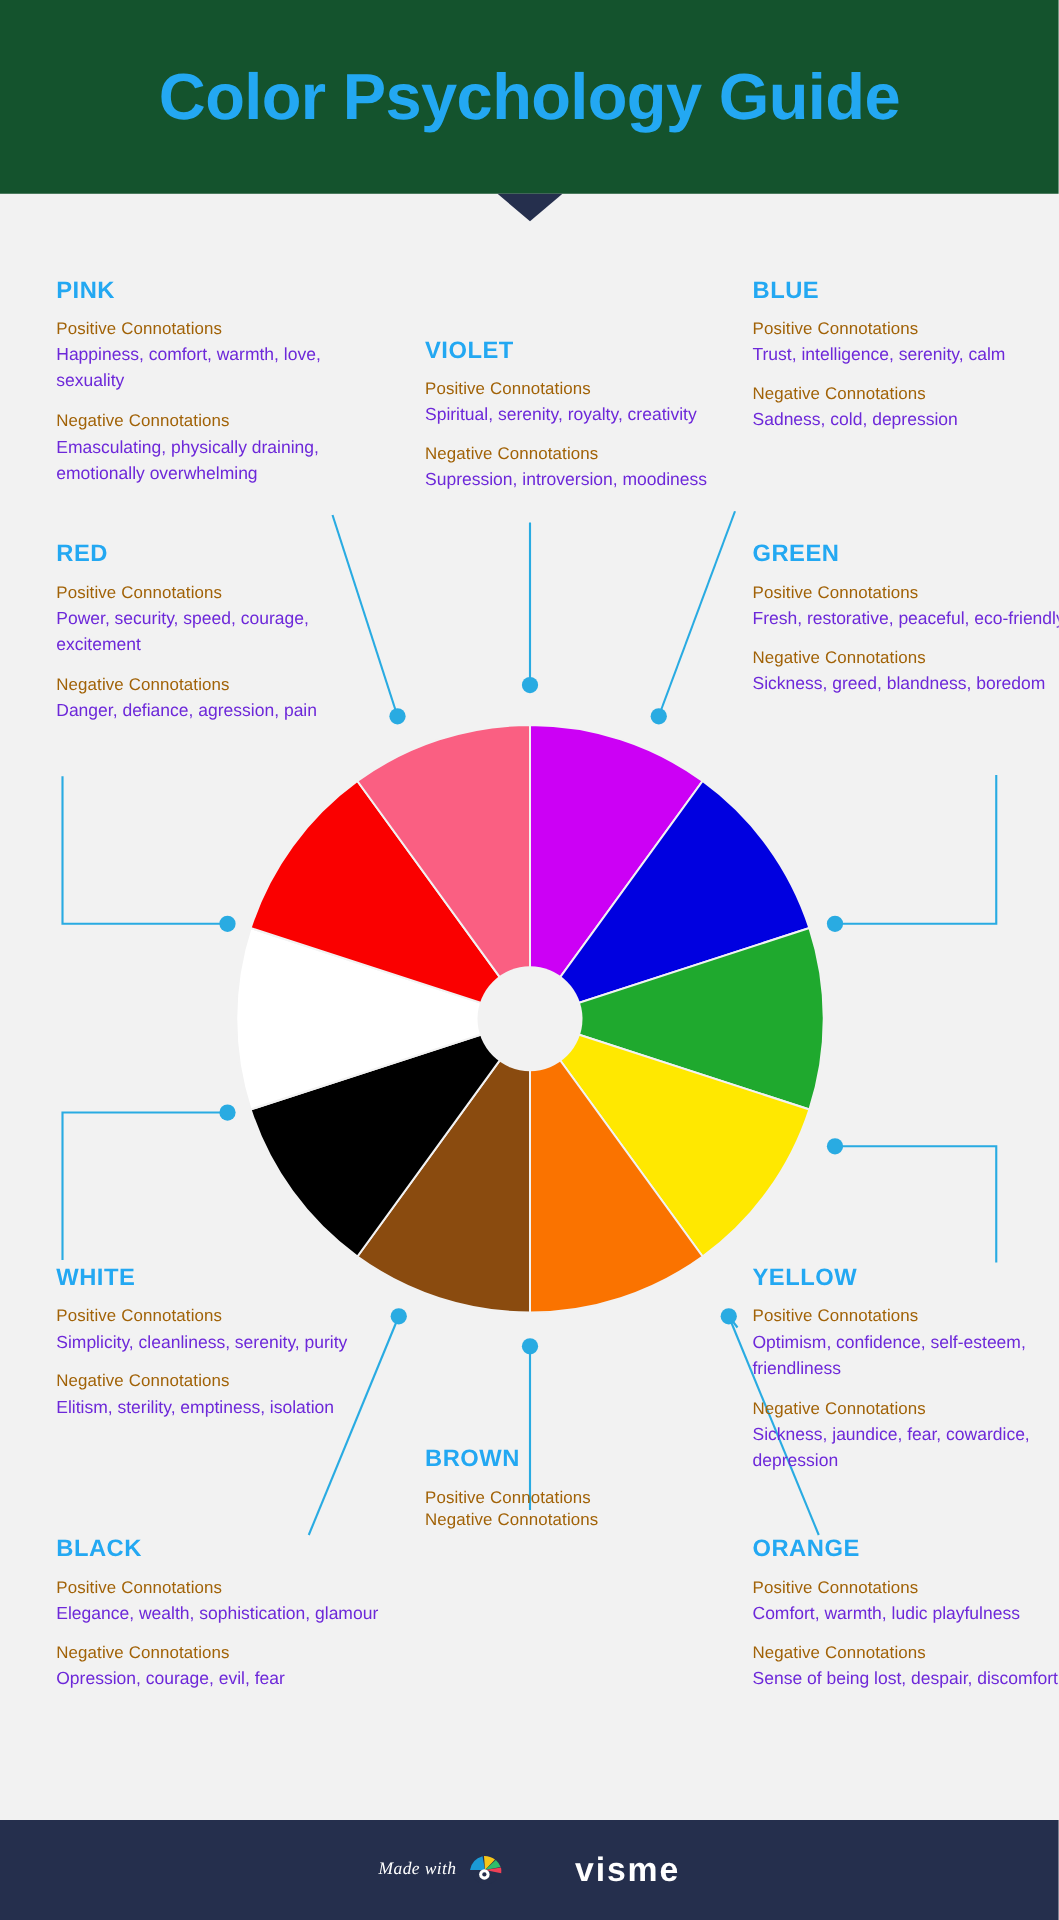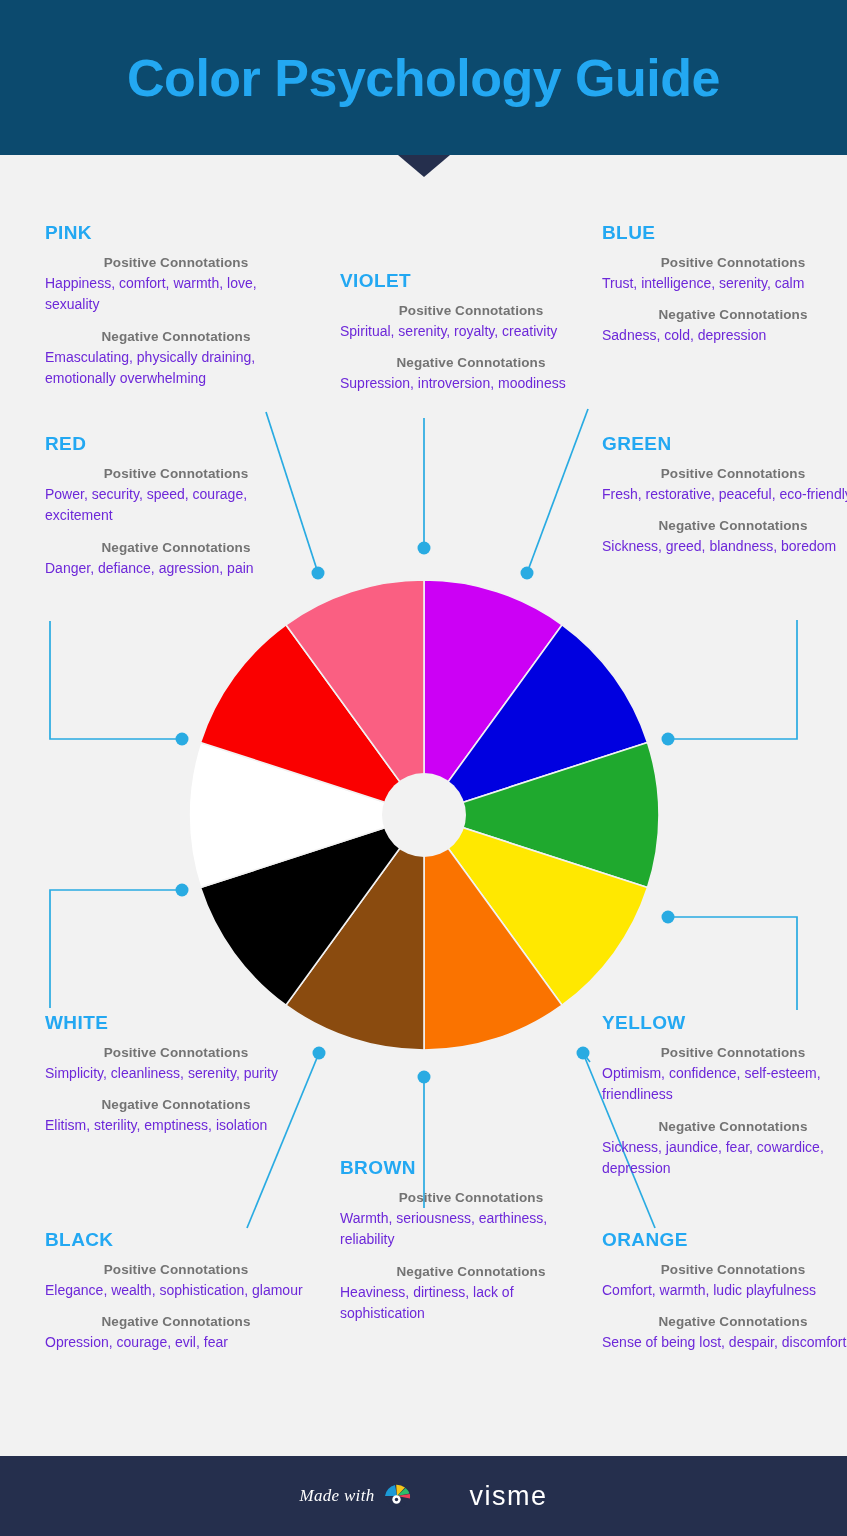--- a/index.html
+++ b/index.html
@@ -8,21 +8,21 @@
     font-family: "Liberation Sans", sans-serif;
     background:#f2f2f2;
     overflow:hidden;
     position:relative;
   }
   .page { position:relative; width:847px; height:1536px; background:#f2f2f2; }
 
   
   .header {
     position:absolute; left:0; top:0; width:847px; height:155px;
-    background:#0c4a6e;
+    background:#14532d;
   }
   .header-title {
     position:absolute; left:0; top:0; width:847px; height:155px;
     display:flex; align-items:center; justify-content:center;
     color:#23a8f2;
     font-size:52px;
     font-weight:bold;
     letter-spacing:-0.5px;
     font-family:"Liberation Sans", sans-serif;
   }
@@ -34,39 +34,39 @@
     border-top:22px solid #252f4d;
   }
 
   
   .footer {
     position:absolute; left:0; bottom:0; width:847px; height:80px;
     background:#252f4d;
     display:flex; align-items:center; justify-content:center; gap:9px;
   }
   .footer-made {
-    color:#ffffff; font-size:17px; font-style:italic;
+    color:#ffffff; font-size:14px; font-style:italic;
     font-family:"Liberation Serif", serif; letter-spacing:0.3px;
   }
   .footer-logo { width:34px; height:26px; display:block; }
   .footer-brand {
     color:#ffffff; font-size:27px; letter-spacing:1.5px;
-    font-family:"Liberation Sans", sans-serif; font-weight:400;margin-left:43px;
+    font-family:"Liberation Sans", sans-serif; font-weight:700;margin-left:43px;
   }
 
   
   .block { position:absolute; width:262px; }
   .block-title {
     color:#23a8f2; font-size:19px; font-weight:bold;
     letter-spacing:0.4px; margin-bottom:11px;
     font-family:"Liberation Sans", sans-serif;
   }
   .conn-label {
-    color:#737373; font-size:13.5px; font-weight:bold;
-    margin-bottom:3px; letter-spacing:0.1px;text-align:center;
+    color:#a16207; font-size:13.5px; font-weight:normal;
+    margin-bottom:3px; letter-spacing:0.1px;
   }
   .conn-text {
     color:#6d28d9; font-size:14px; line-height:1.52;
     margin-bottom:13px;
   }
   .conn-text:last-child { margin-bottom:0; }
 
   
   .b-pink   { left:45px;  top:222px; }
   .b-violet { left:340px; top:222px;margin-top:48px; }
@@ -217,23 +217,21 @@
     <div class="block-title">BLACK</div>
     <div class="conn-label">Positive Connotations</div>
     <div class="conn-text">Elegance, wealth, sophistication, glamour</div>
     <div class="conn-label">Negative Connotations</div>
     <div class="conn-text">Opression, courage, evil, fear</div>
   </div>
 
   <div class="block b-brown">
     <div class="block-title">BROWN</div>
     <div class="conn-label">Positive Connotations</div>
-    <div class="conn-text">Warmth, seriousness, earthiness, reliability</div>
-    <div class="conn-label">Negative Connotations</div>
-    <div class="conn-text">Heaviness, dirtiness, lack of sophistication</div>
+    <div class="conn-label">Negative Connotations</div>
   </div>
 
   <div class="block b-orange">
     <div class="block-title">ORANGE</div>
     <div class="conn-label">Positive Connotations</div>
     <div class="conn-text">Comfort, warmth, ludic playfulness</div>
     <div class="conn-label">Negative Connotations</div>
     <div class="conn-text">Sense of being lost, despair, discomfort</div>
   </div>
 

